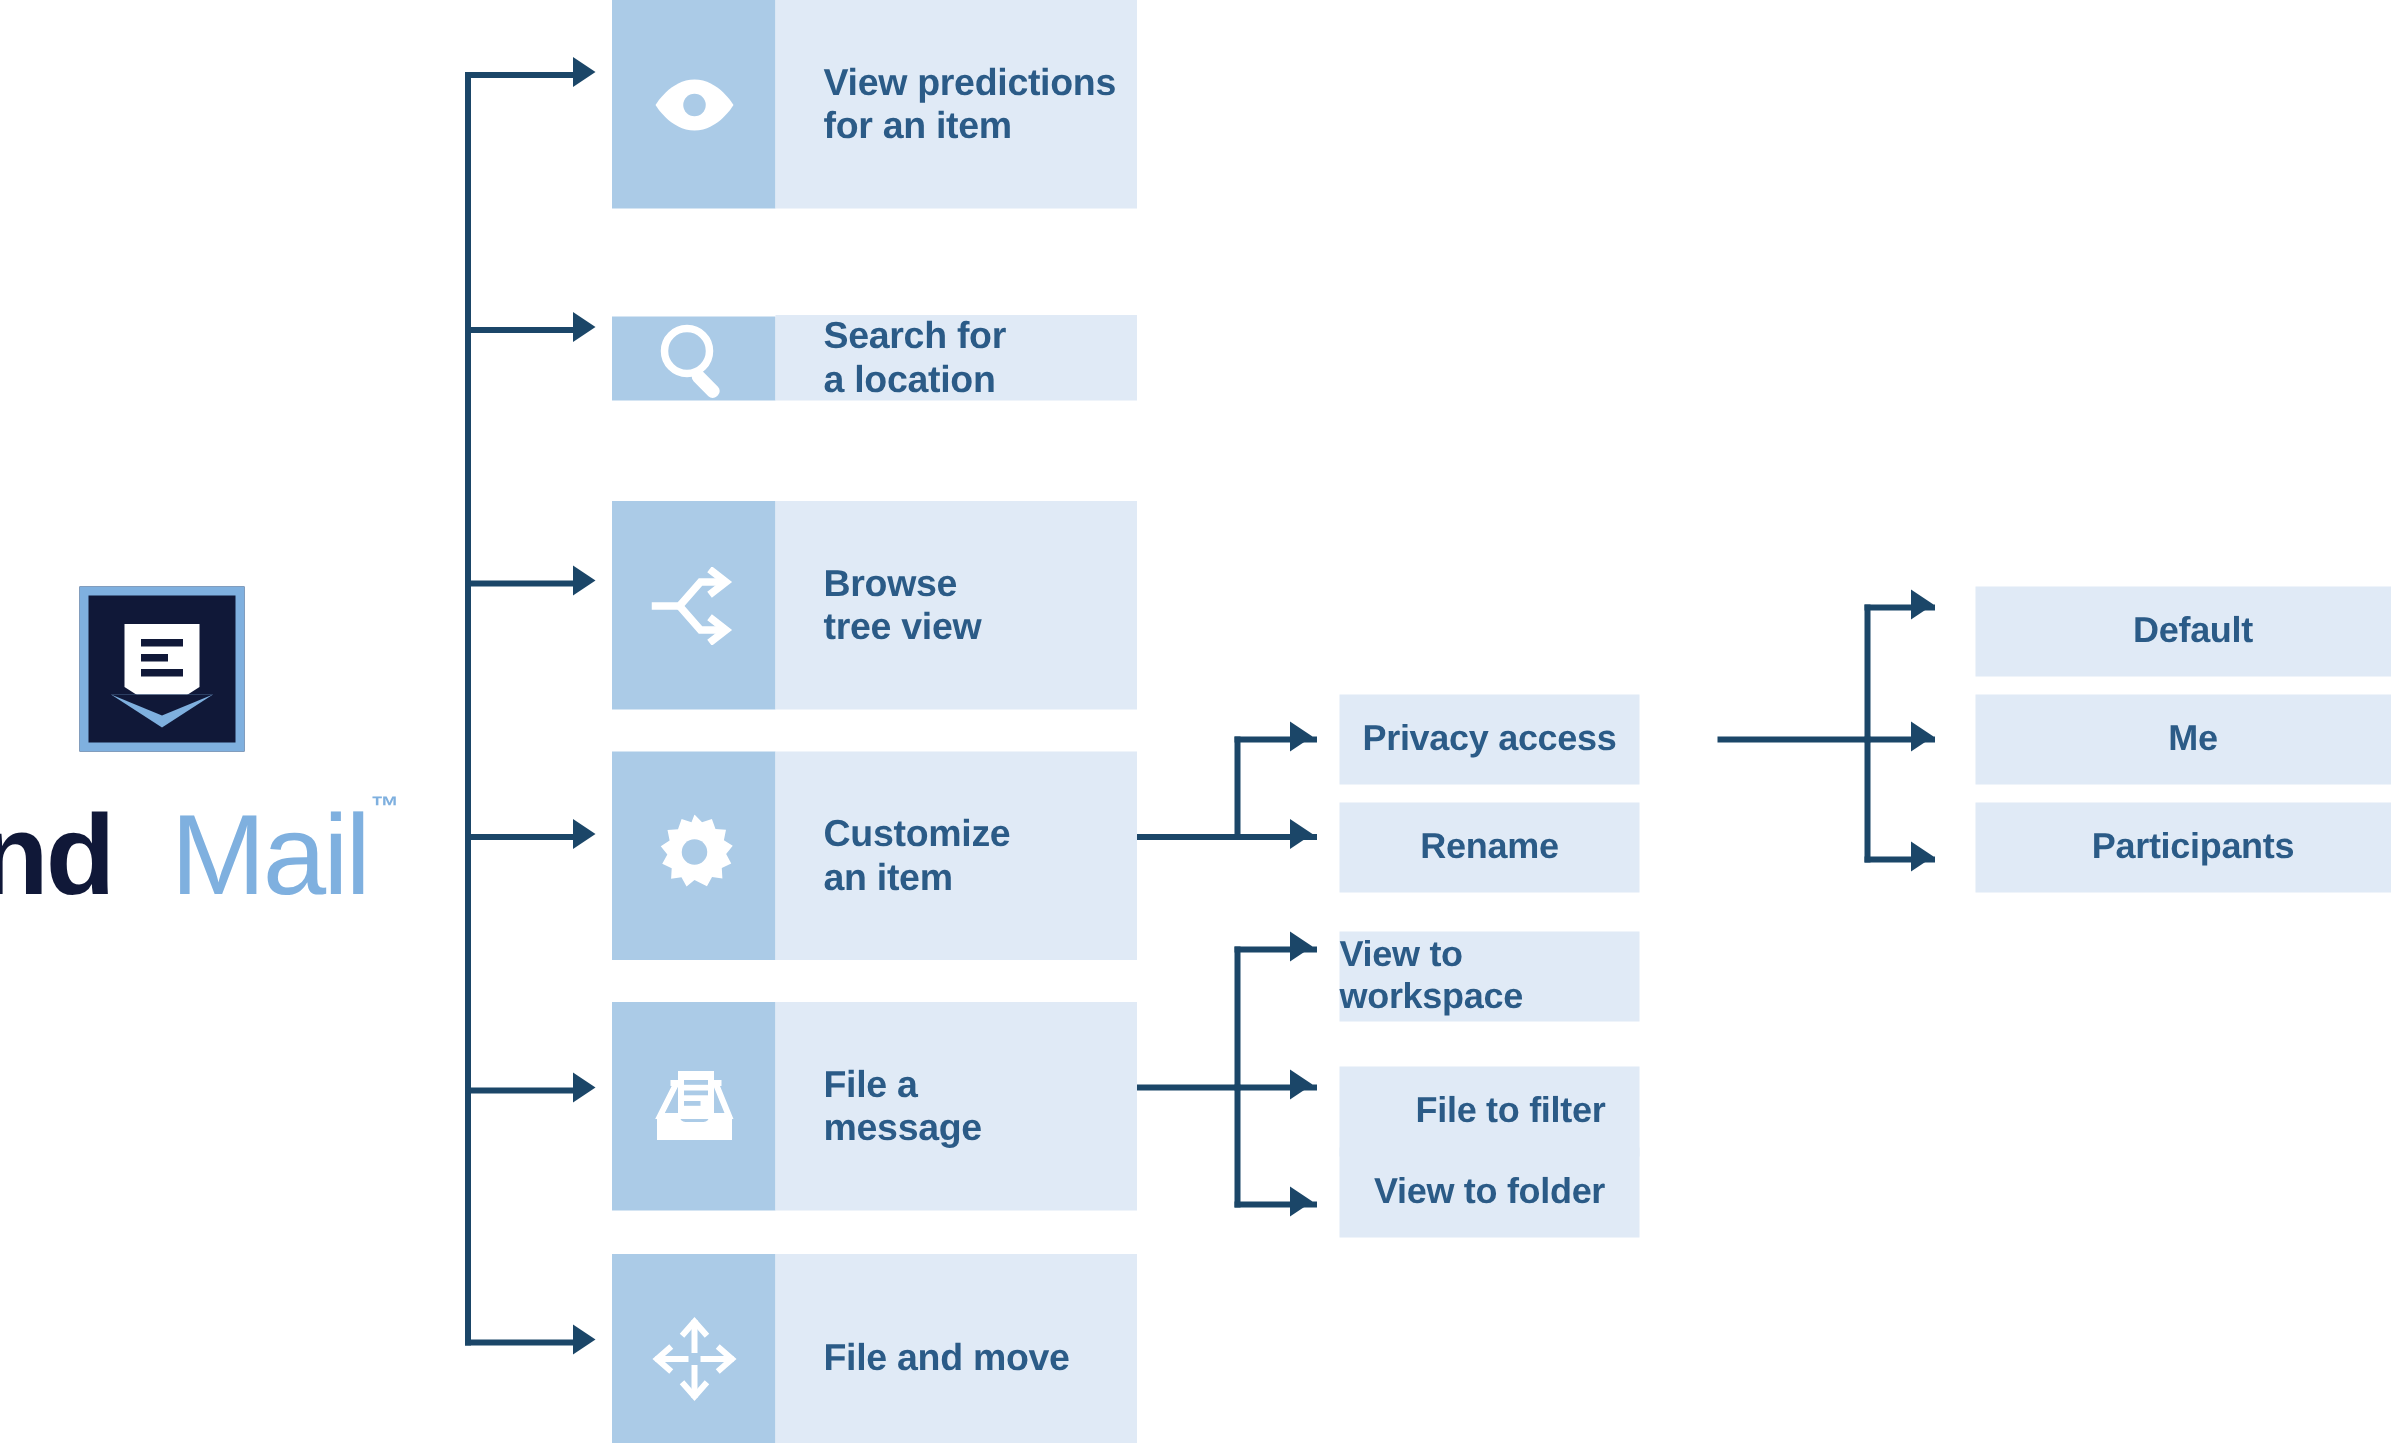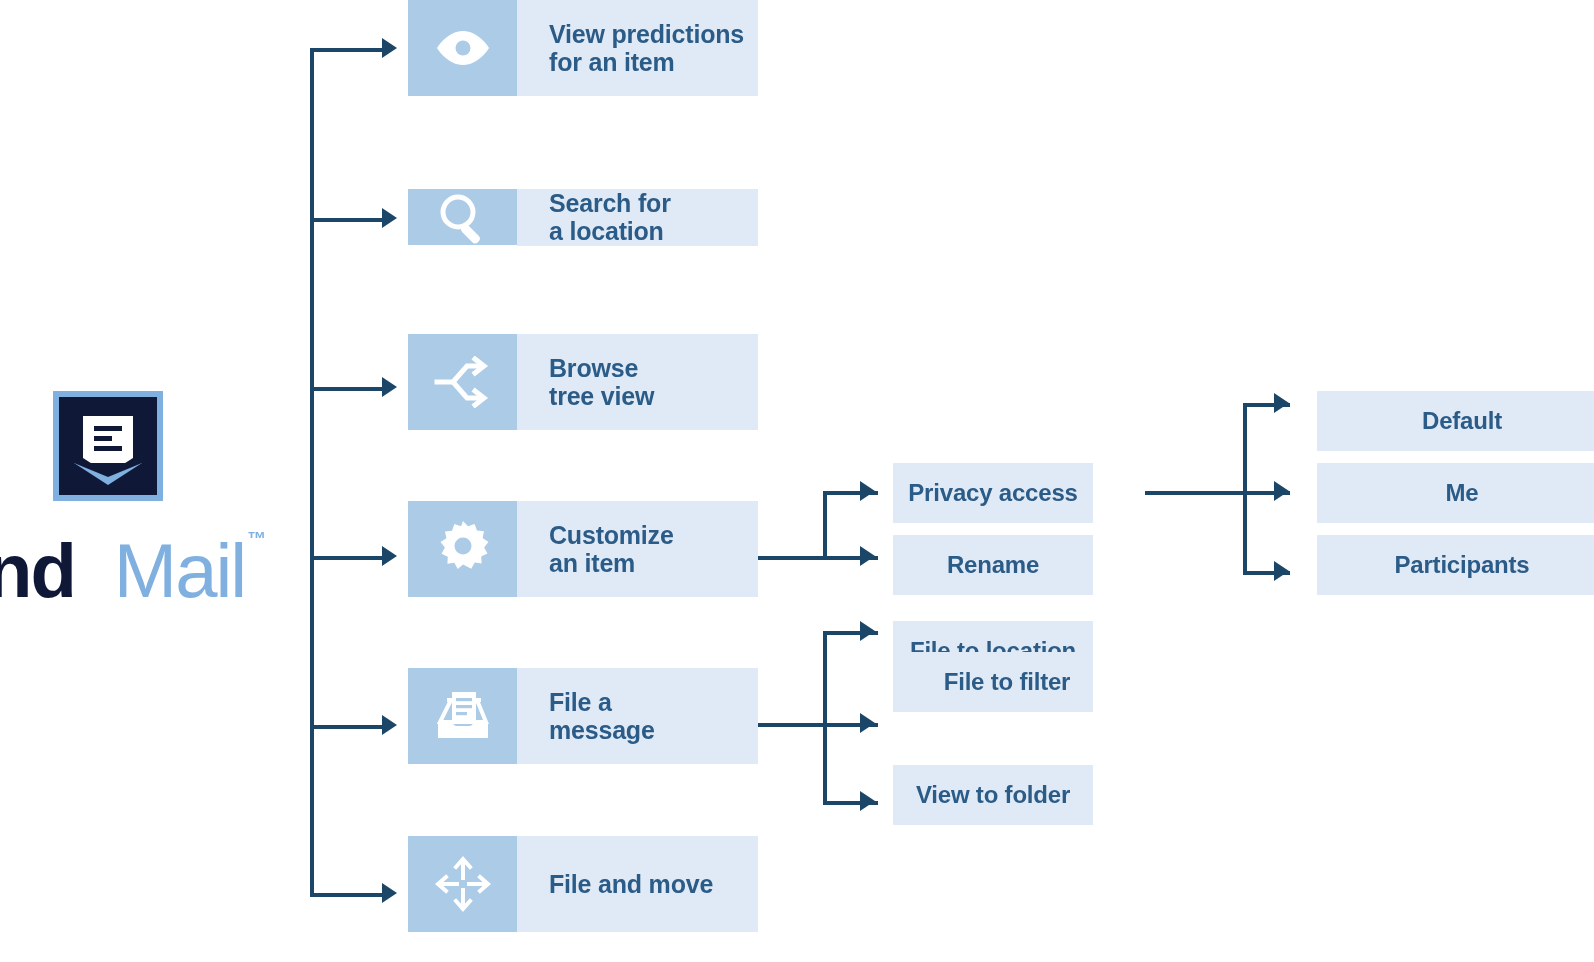--- a/index.html
+++ b/index.html
@@ -102,21 +102,21 @@
     top: -26px;
     left: 2px;
     letter-spacing: 0;
   }
 
   
   .card {
     position: absolute;
     left: 408px;
     width: 350px;
-    height: 96px;
+    height: 139px;
     display: flex;
     align-items: stretch;
   }
   .card .card-icon {
     width: 109px;
     flex: 0 0 109px;
     background: #abcbe7;
     display: flex;
     align-items: center;
     justify-content: center;
@@ -303,23 +303,23 @@
   <div class="line-h" style="left:823px; top:801px; width:55px;"></div>
   <div class="arrow" style="left:860px; top:791px;"></div>
 
   <div class="pbox l2" style="top:463px;">
     <span>Privacy access</span>
   </div>
   <div class="pbox l2" style="top:535px;">
     <span>Rename</span>
   </div>
   <div class="pbox l2" style="top:621px;">
-    <span>File to location</span>
-  </div>
-  <div class="pbox l2" style="top:652px;padding-left:28px;">
+    <span>View to workspace</span>
+  </div>
+  <div class="pbox l2" style="top:711px;padding-left:28px;">
     <span>File to filter</span>
   </div>
   <div class="pbox l2" style="top:765px;">
     <span>View to folder</span>
   </div>
 
   <div class="line-h" style="left:1145px; top:491px; width:102px;"></div>
   <div class="line-v" style="left:1243px; top:403px; height:172px;"></div>
   <div class="line-h" style="left:1243px; top:403px; width:47px;"></div>
   <div class="arrow" style="left:1274px; top:393px;"></div>

